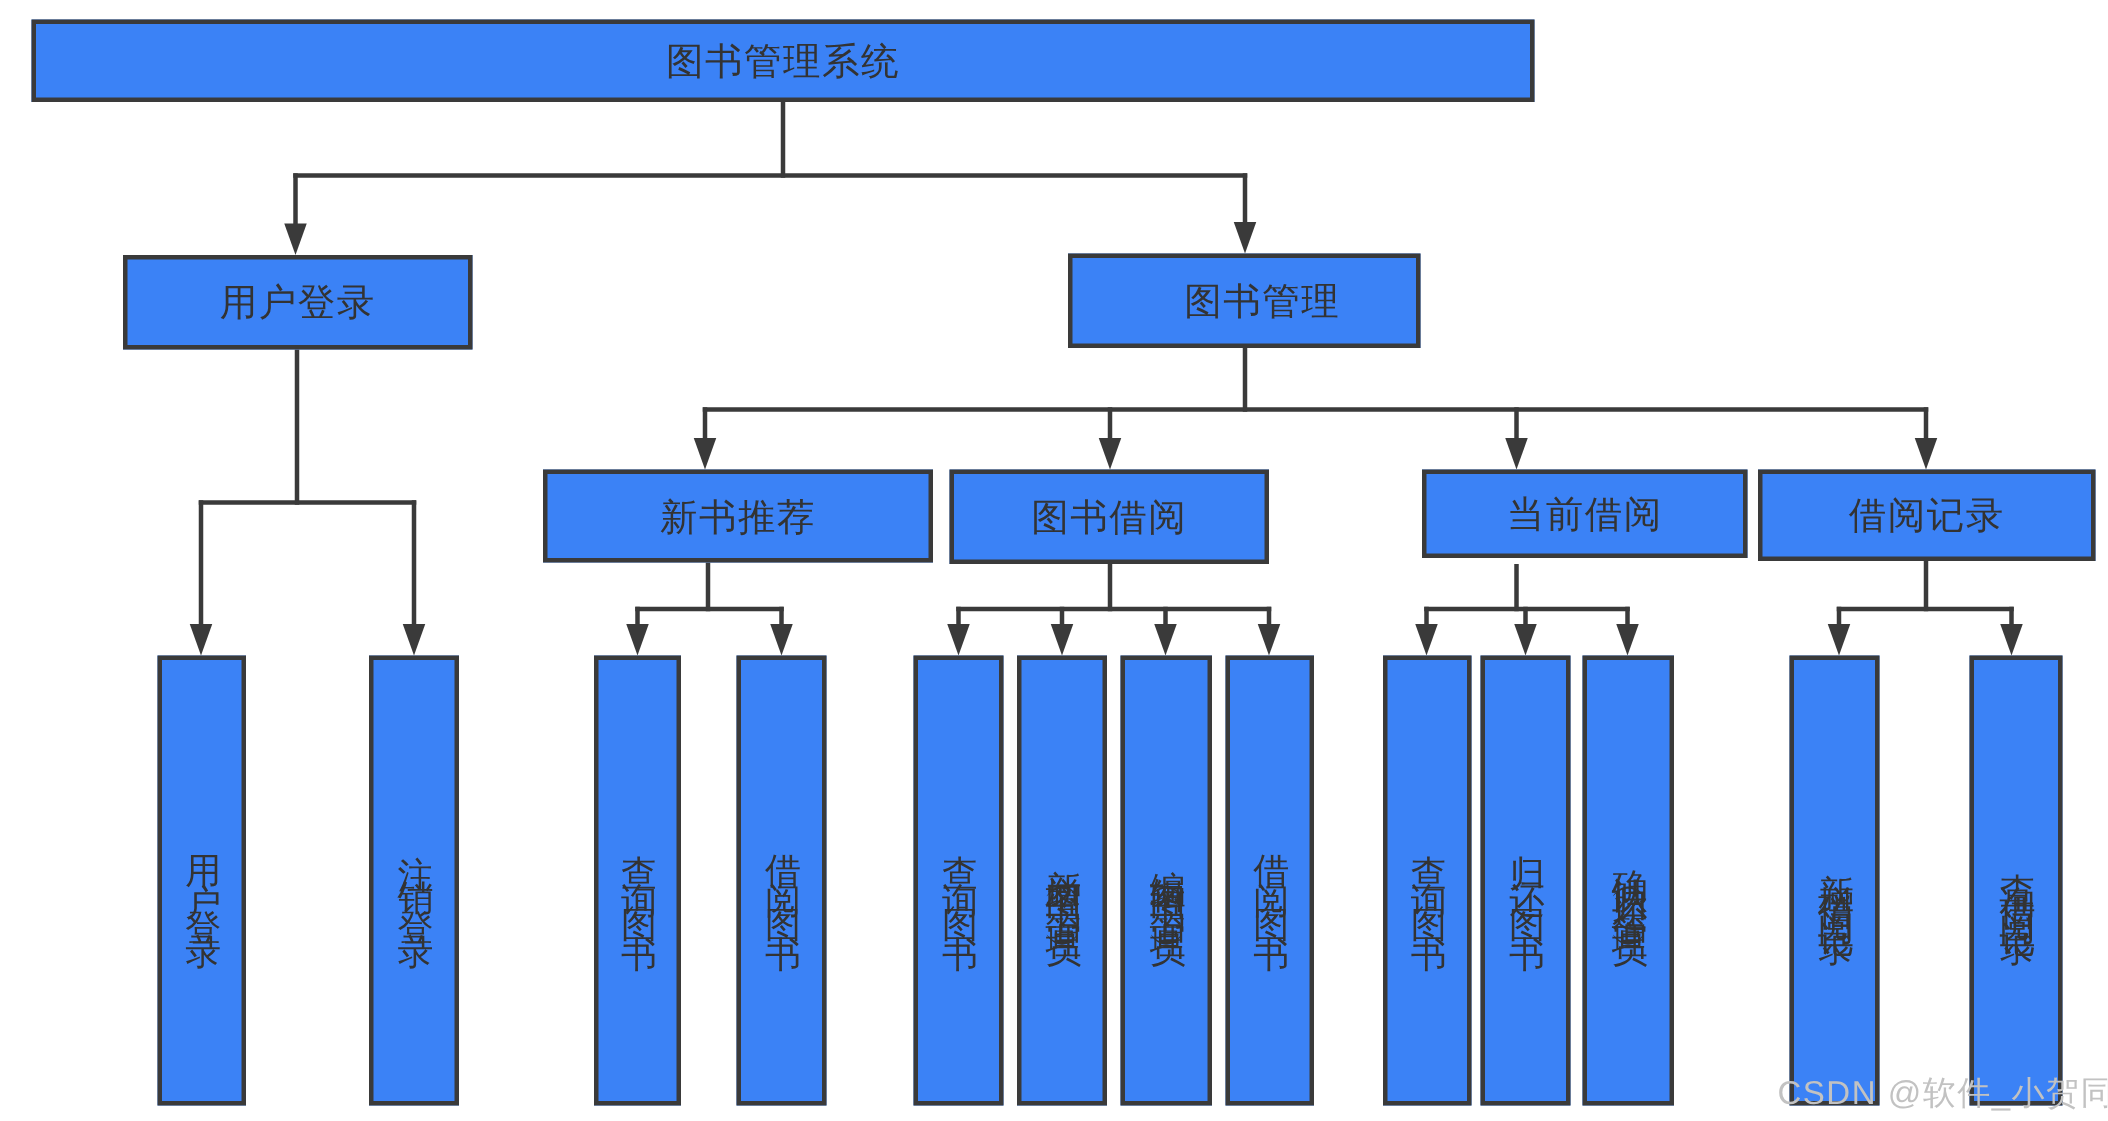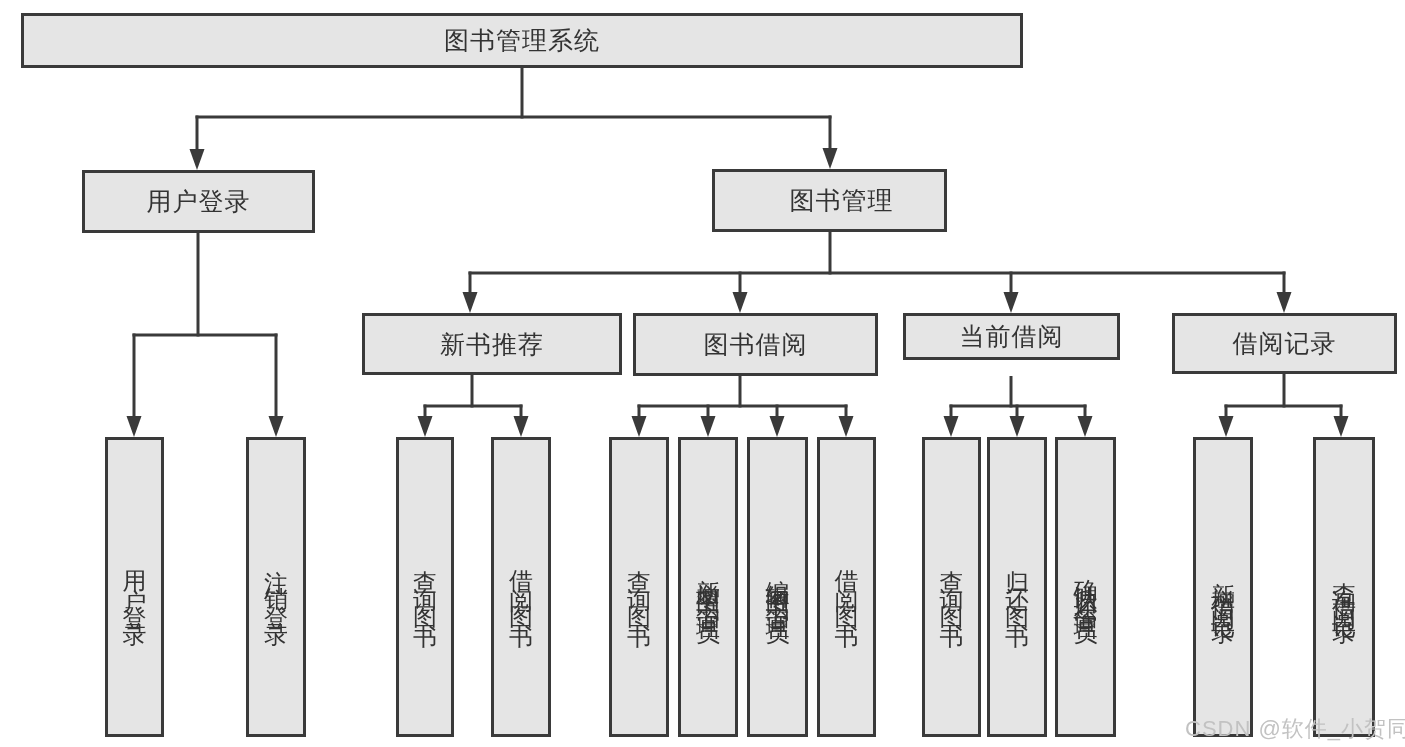--- a/index.html
+++ b/index.html
@@ -3,21 +3,21 @@
 <meta charset="utf-8">
 <style>
   html,body{margin:0;padding:0;background:#ffffff;}
   body{font-family:"Liberation Sans","DejaVu Sans",sans-serif;}
   .stage{position:relative;width:1405px;height:747px;background:#ffffff;overflow:hidden;}
   .connectors{position:absolute;left:0;top:0;width:1405px;height:747px;}
   .node{
     position:absolute;
     box-sizing:border-box;
     border:3px solid #3a3a3a;
-    background:#e5e5e5;
+    background:#3b82f6;
     display:flex;
     align-items:center;
     justify-content:center;
     color:#333333;
   }
   .h-node{font-size:25px;letter-spacing:1px;}
   .v-node span{
     writing-mode:vertical-rl;
     text-orientation:mixed;
     font-size:24px;
@@ -115,24 +115,24 @@
   <div class="node h-node" style="left:82px;top:170px;width:233px;height:63px;">
     <span>用户登录</span>
   </div>
   <div class="node h-node" style="left:712px;top:169px;width:235px;height:63px;padding-left:24px;">
     <span>图书管理</span>
   </div>
 
   <div class="node h-node" style="left:362px;top:313px;width:260px;height:62px;">
     <span>新书推荐</span>
   </div>
-  <div class="node h-node" style="left:633px;top:313px;width:245px;height:63px;">
+  <div class="node h-node" style="left:633px;top:313px;width:213px;height:63px;">
     <span>图书借阅</span>
   </div>
-  <div class="node h-node" style="left:903px;top:313px;width:217px;height:47px;">
+  <div class="node h-node" style="left:948px;top:313px;width:217px;height:59px;">
     <span>当前借阅</span>
   </div>
   <div class="node h-node" style="left:1172px;top:313px;width:225px;height:61px;">
     <span>借阅记录</span>
   </div>
 
   <div class="node v-node v4" style="left:105px;top:437px;width:59px;height:300px;">
     <span>用户登录</span>
   </div>
   <div class="node v-node v4" style="left:246px;top:437px;width:60px;height:300px;">

